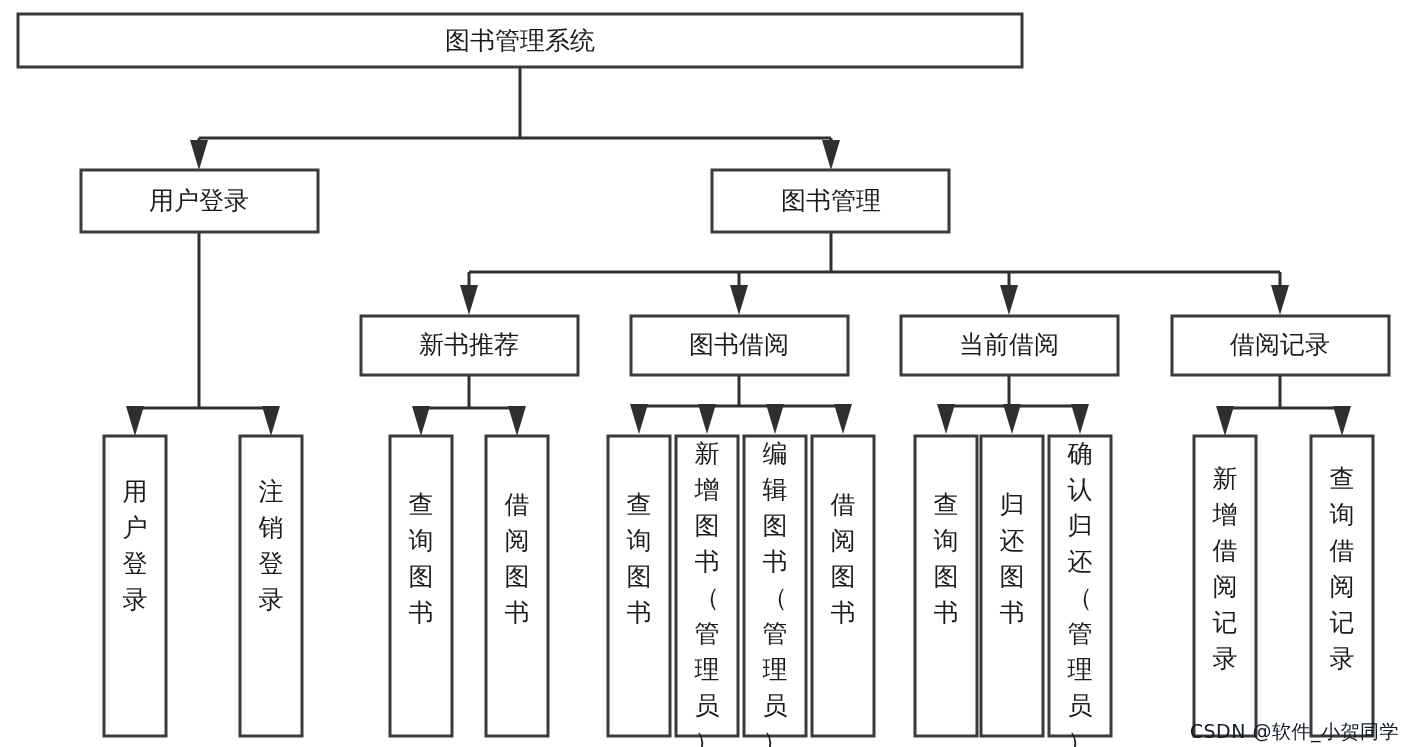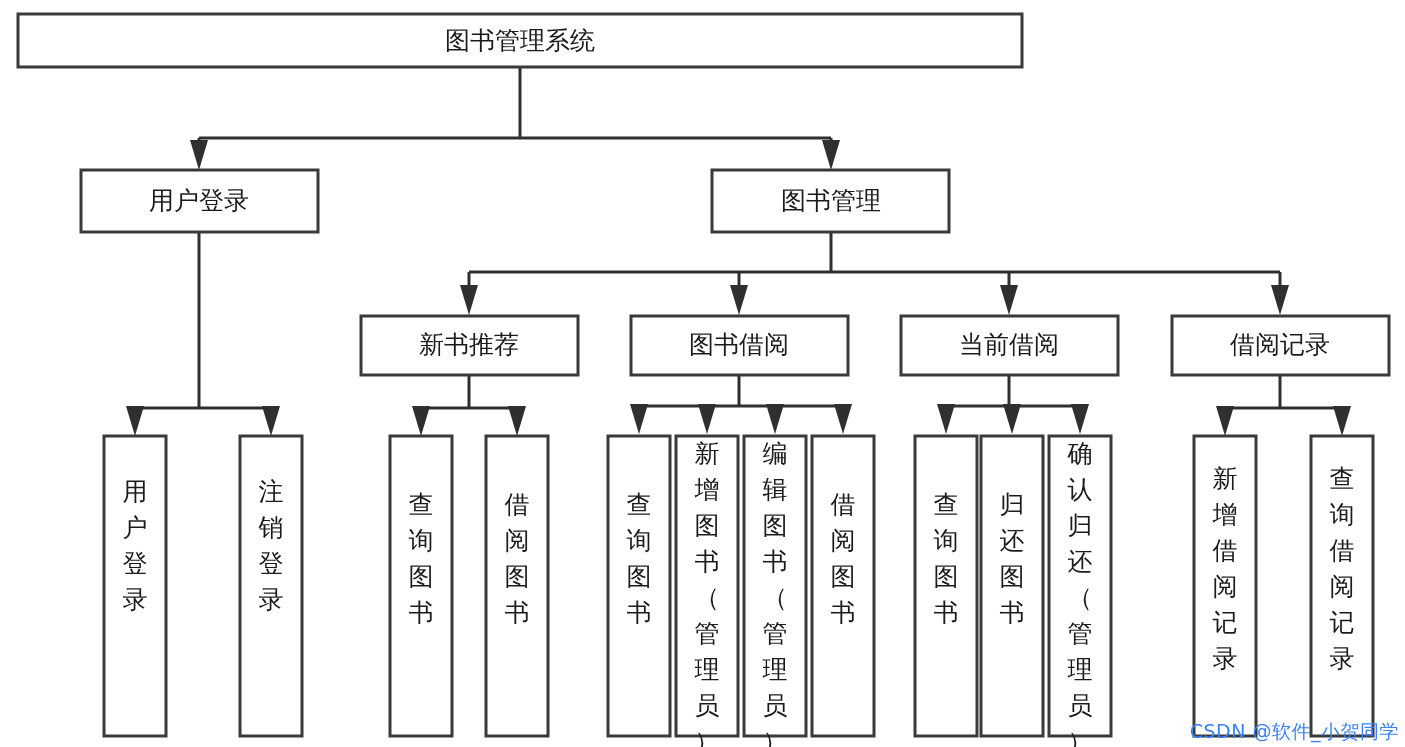--- a/index.html
+++ b/index.html
@@ -17,21 +17,21 @@
     font-size:25px;fill:#1b1b1b;text-anchor:middle;
     dominant-baseline:middle;
   }
   .v-label{
     font-family:"DejaVu Sans","Liberation Sans",sans-serif;
     font-size:25px;fill:#1b1b1b;text-anchor:middle;
   }
   .watermark{
     position:absolute;right:6px;bottom:2px;
     font-family:"DejaVu Sans","Liberation Sans",sans-serif;
-    font-size:19px;color:#3b82f6;letter-spacing:.5px;
+    font-size:19px;color:#0f172a;letter-spacing:.5px;
     white-space:nowrap;user-select:none;
   }
 </style>
 </head>
 <body>
 
 <svg id="diagram" viewBox="0 0 1405 747" xmlns="http://www.w3.org/2000/svg">
 
   <defs>
     <g id="arrow-tip">

